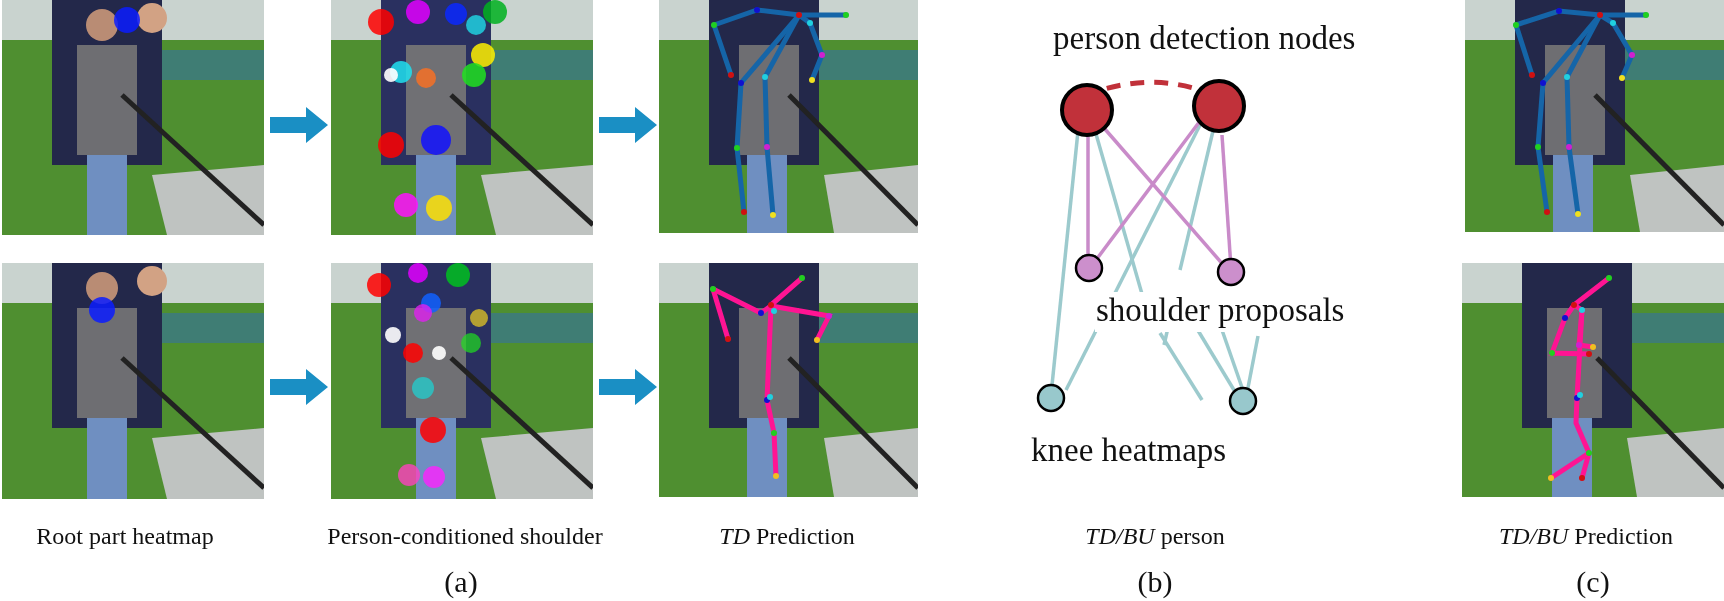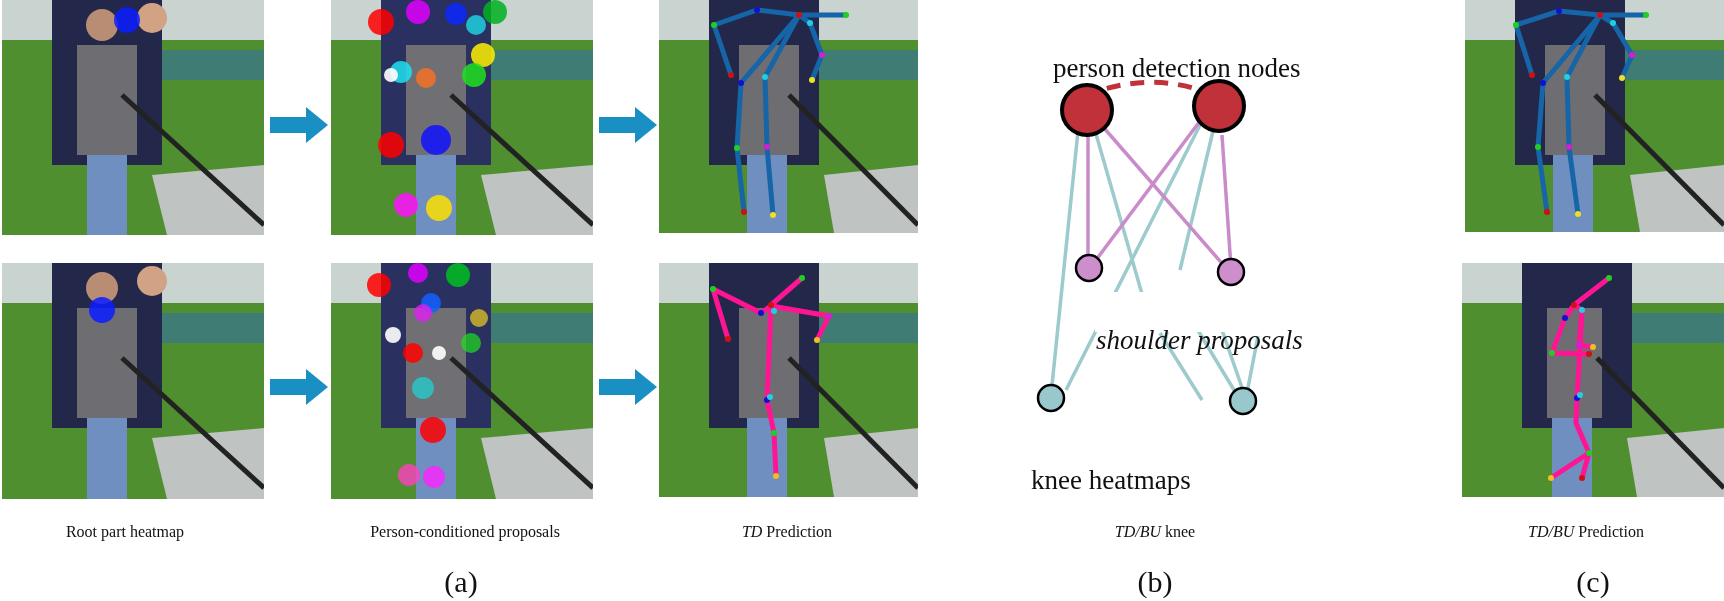--- a/index.html
+++ b/index.html
@@ -2,24 +2,24 @@
 <html><head>
 <meta charset="utf-8">
 <style>
   html, body { margin:0; padding:0; background:#ffffff; }
   body { width:1724px; height:601px; position:relative; overflow:hidden;
          font-family:"Liberation Serif", "DejaVu Serif", serif; color:#111; }
   .abs { position:absolute; }
   .photo { position:absolute; overflow:hidden; background:#5c9a3a; }
   .photo svg { display:block; }
   .arrow { position:absolute; width:60px; height:40px; }
-  .caption { position:absolute; font-size:16px; white-space:nowrap; text-align:center; transform:translateX(-50%); }
+  .caption { position:absolute; font-size:24px; white-space:nowrap; text-align:center; transform:translateX(-50%); }
   .caption i { }
   .sublabel { position:absolute; font-size:30px; transform:translateX(-50%); white-space:nowrap; }
-  .graph-label { position:absolute; font-size:27px; white-space:nowrap;margin-top:33px; }
+  .graph-label { position:absolute; font-size:33px; white-space:nowrap; }
 </style>
 </head>
 <body>
 
 <div class="photo" style="left:2px;top:0;width:262px;height:235px;">
   <svg width="262" height="235" viewBox="0 0 262 235">
     <rect width="262" height="235" fill="#4f8f30"></rect>
     <rect x="0" y="0" width="262" height="40" fill="#c9d3cf"></rect>
     <rect x="130" y="50" width="132" height="30" fill="#3f7d74"></rect>
     <rect x="50" y="0" width="110" height="165" fill="#23284a"></rect>
@@ -185,21 +185,21 @@
       <circle cx="115" cy="170" r="3" fill="#20d020"></circle>
         <circle cx="117" cy="213" r="3" fill="#f0c020"></circle>
     </g>
   </svg>
 </div>
 
 <div class="caption" style="left:125px;top:523px;">
   <span>Root part heatmap</span>
 </div>
 <div class="caption" style="left:465px;top:523px;">
-  <span>Person-conditioned proposals</span>
+  <span>Person-conditioned shoulder</span>
 </div>
 <div class="caption" style="left:787px;top:523px;">
   <i>TD</i><span> Prediction</span>
 </div>
 <div class="sublabel" style="left:461px;top:565px;">(a)</div>
 
 <div class="abs" style="left:1000px;top:0;width:420px;height:500px;">
   <svg width="420" height="500" viewBox="0 0 420 500">
 
     <g stroke="#9ccacd" stroke-width="3.5" fill="none">
@@ -230,25 +230,25 @@
     <circle cx="89" cy="268" r="13" fill="#cc8fcc" stroke="#000" stroke-width="2.5"></circle>
     <circle cx="231" cy="272" r="13" fill="#cc8fcc" stroke="#000" stroke-width="2.5"></circle>
 
     <circle cx="51" cy="398" r="13" fill="#98c8cc" stroke="#000" stroke-width="2.5"></circle>
     <circle cx="243" cy="401" r="13" fill="#98c8cc" stroke="#000" stroke-width="2.5"></circle>
   </svg>
 </div>
 
 <div class="abs" style="left:1095px;top:292px;width:265px;height:40px;background:#fff;"></div>
 <div class="graph-label" style="left:1053px;top:20px;">person detection nodes</div>
-<div class="graph-label" style="left:1096px;top:292px;font-style:italic;">shoulder proposals</div>
+<div class="graph-label" style="left:1096px;top:292px;">shoulder proposals</div>
 <div class="graph-label" style="left:1031px;top:432px;">knee heatmaps</div>
 
 <div class="caption" style="left:1155px;top:523px;">
-  <i>TD/BU</i><span> knee</span>
+  <i>TD/BU</i><span> person</span>
 </div>
 <div class="sublabel" style="left:1155px;top:565px;">(b)</div>
 
 <div class="photo" style="left:1465px;top:0;width:259px;height:232px;">
   <svg width="259" height="232" viewBox="0 0 259 232">
     <rect width="259" height="232" fill="#4f8f30"></rect>
     <rect x="0" y="0" width="259" height="40" fill="#c9d3cf"></rect>
     <rect x="130" y="50" width="129" height="30" fill="#3f7d74"></rect>
     <rect x="50" y="0" width="110" height="165" fill="#23284a"></rect>
     <rect x="80" y="45" width="60" height="110" fill="#6e6e72"></rect>

